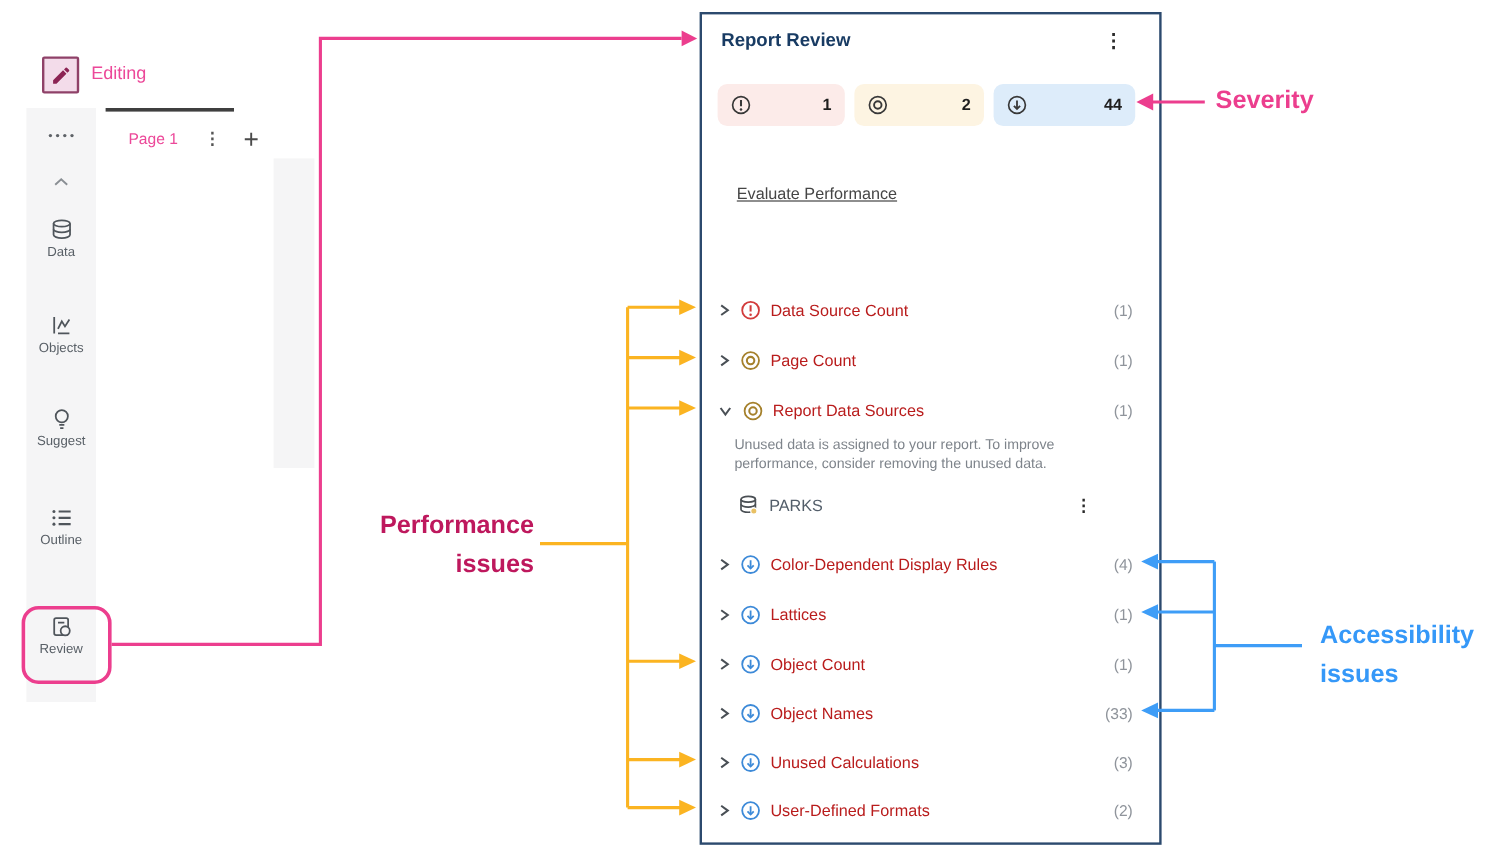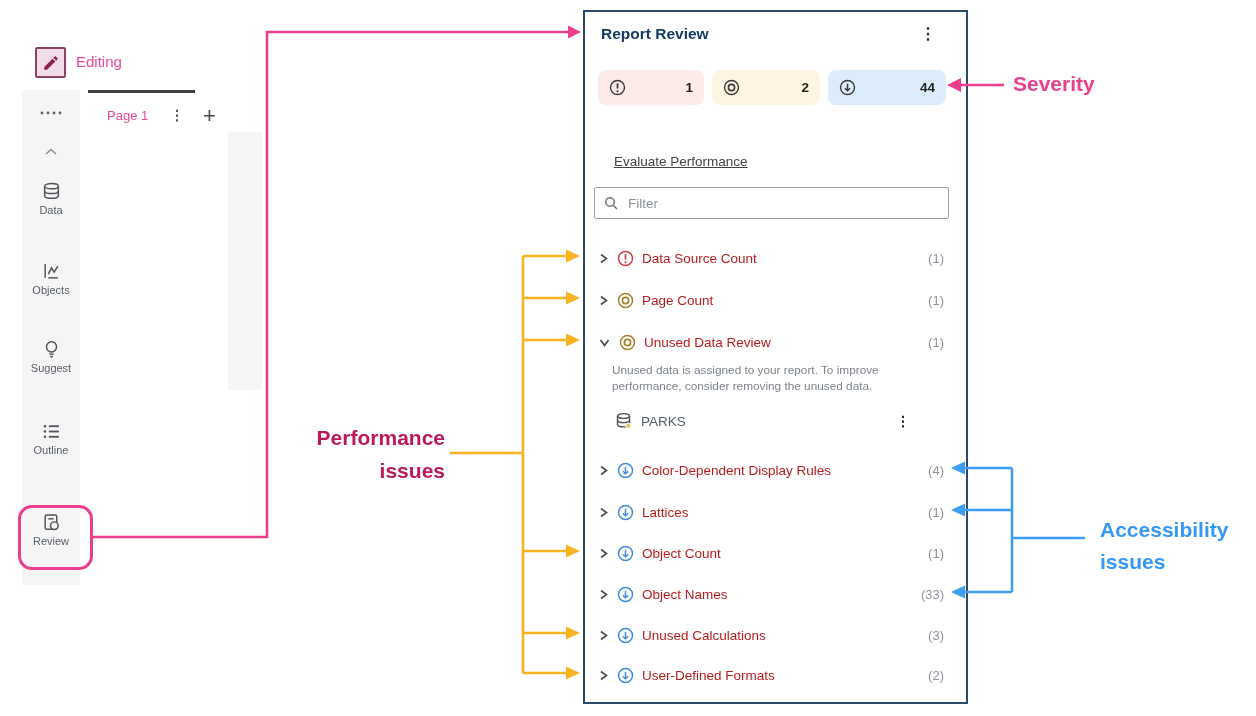--- a/index.html
+++ b/index.html
@@ -199,29 +199,20 @@
             <circle cx="8.5" cy="8.5" r="7" stroke-width="1.4"></circle>
             <line x1="8.5" y1="4.8" x2="8.5" y2="11.6" stroke-width="1.5"></line>
             <polyline points="5.9,9.2 8.5,11.8 11.1,9.2" stroke-width="1.5"></polyline>
           </svg>
       </span>
       <span class="val">44</span>
     </div>
 
     <div class="eval-link">Evaluate Performance</div>
 
-    <div class="filter-box">
-      <span>
-        <svg width="14" height="14" viewBox="0 0 14 14" fill="none" stroke="#6e7277" stroke-width="1.5">
-            <circle cx="6" cy="6" r="4.3"></circle>
-            <line x1="9.2" y1="9.2" x2="13" y2="13"></line>
-          </svg>
-      </span>
-      <input type="text" placeholder="Filter" style="">
-    </div>
 
     <div class="issue-row r0">
       <span>
           <svg width="11" height="13" viewBox="0 0 11 13" fill="none" stroke="#4a5056" stroke-width="1.7">
             <polyline points="3,2.5 8.5,6.5 3,10.5"></polyline>
           </svg>
         </span>
       <span>
           <svg width="17" height="17" viewBox="0 0 17 17" fill="none">
             <circle cx="8.5" cy="8.5" r="7" stroke="#d23c3c" stroke-width="1.5"></circle>
@@ -252,21 +243,21 @@
           <svg width="13" height="13" viewBox="0 0 13 13" fill="none" stroke="#4a5056" stroke-width="1.7">
             <polyline points="2.5,4 6.5,9.5 10.5,4"></polyline>
           </svg>
         </span>
       <span>
           <svg width="17" height="17" viewBox="0 0 17 17" fill="none" stroke="#a5812c">
             <circle cx="8.5" cy="8.5" r="7" stroke-width="1.5"></circle>
             <circle cx="8.5" cy="8.5" r="3.1" stroke-width="1.7"></circle>
           </svg>
         </span>
-      <span class="lbl">Unused Data Review</span>
+      <span class="lbl">Report Data Sources</span>
       <span class="cnt">(1)</span>
     </div>
 
     <div class="issue-desc">Unused data is assigned to your report. To improve performance, consider removing the unused data.</div>
 
     <div class="parks-row">
       <span>
         <svg width="18" height="18" viewBox="0 0 18 18" fill="none" stroke="#4a4f54" stroke-width="1.4">
             <ellipse cx="8.5" cy="4" rx="6" ry="2.4"></ellipse>
             <path d="M2.5 4v8.5c0 1.3 2.7 2.4 6 2.4s6-1.1 6-2.4V4"></path>

